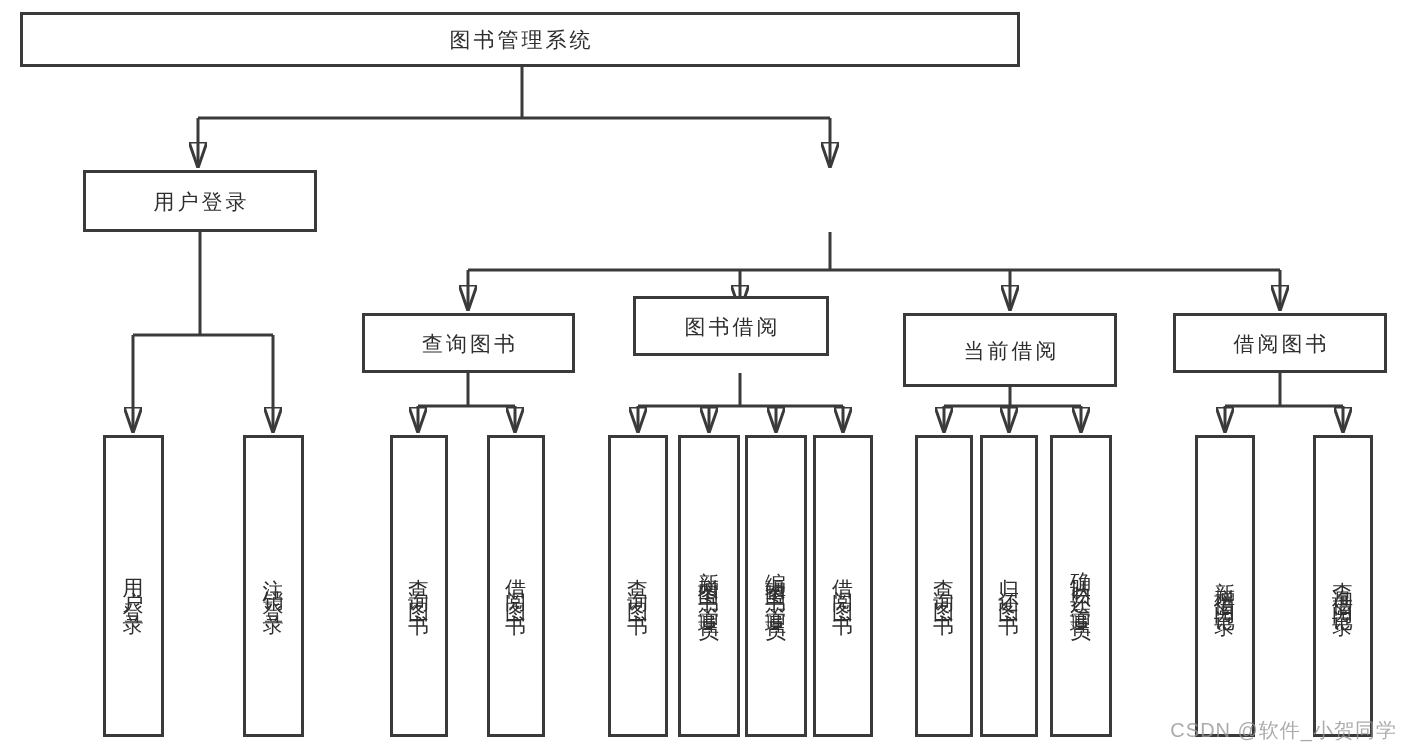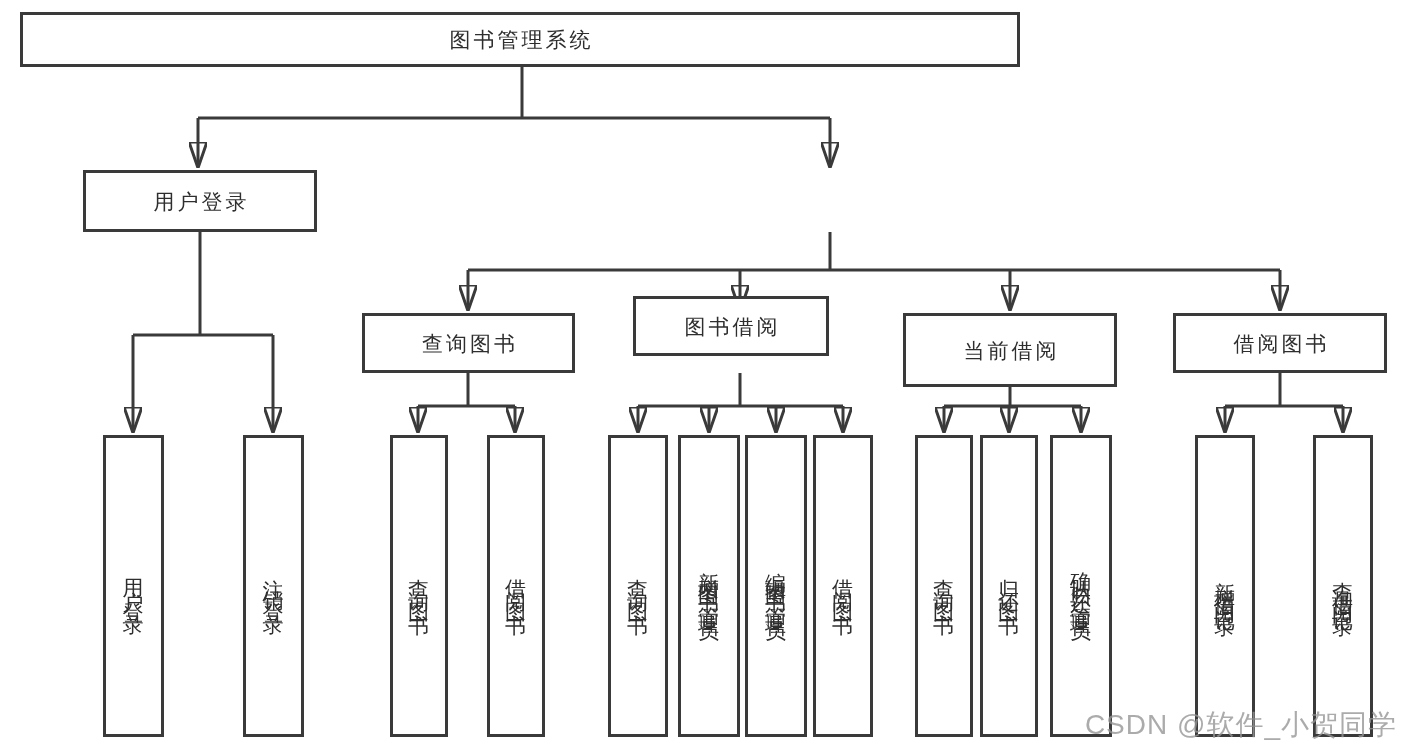--- a/index.html
+++ b/index.html
@@ -27,21 +27,21 @@
   .node.v span{
     writing-mode:vertical-rl;
     text-orientation:mixed;
     letter-spacing:12px;
     white-space:nowrap;
   }
   .node.v.long span{letter-spacing:7px;}
   #watermark{
     position:absolute;
     right:8px;bottom:3px;
-    font-size:28px;
+    font-size:20px;
     color:rgba(150,150,150,0.8);
     letter-spacing:1px;
     z-index:2;
     white-space:nowrap;
   }
 </style>
 </head>
 <body>
 
 <div id="stage">

